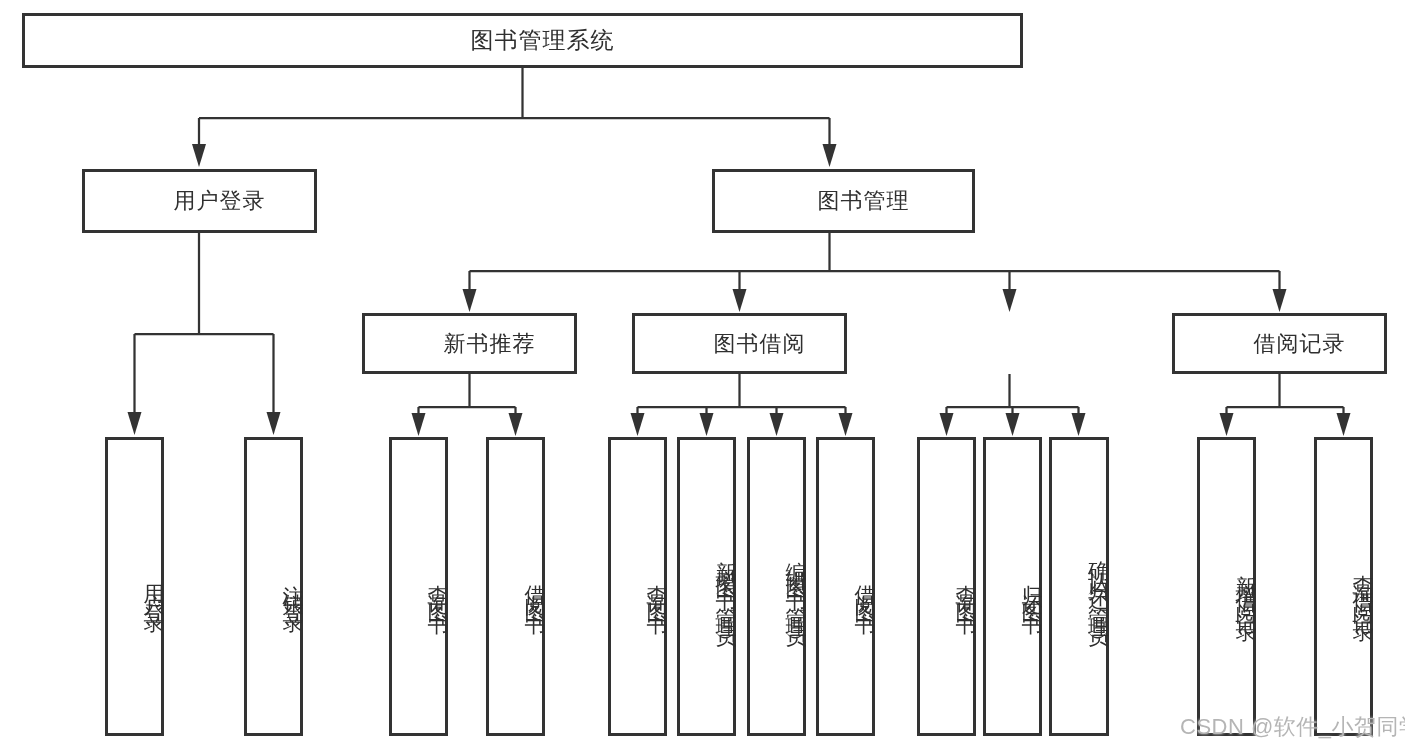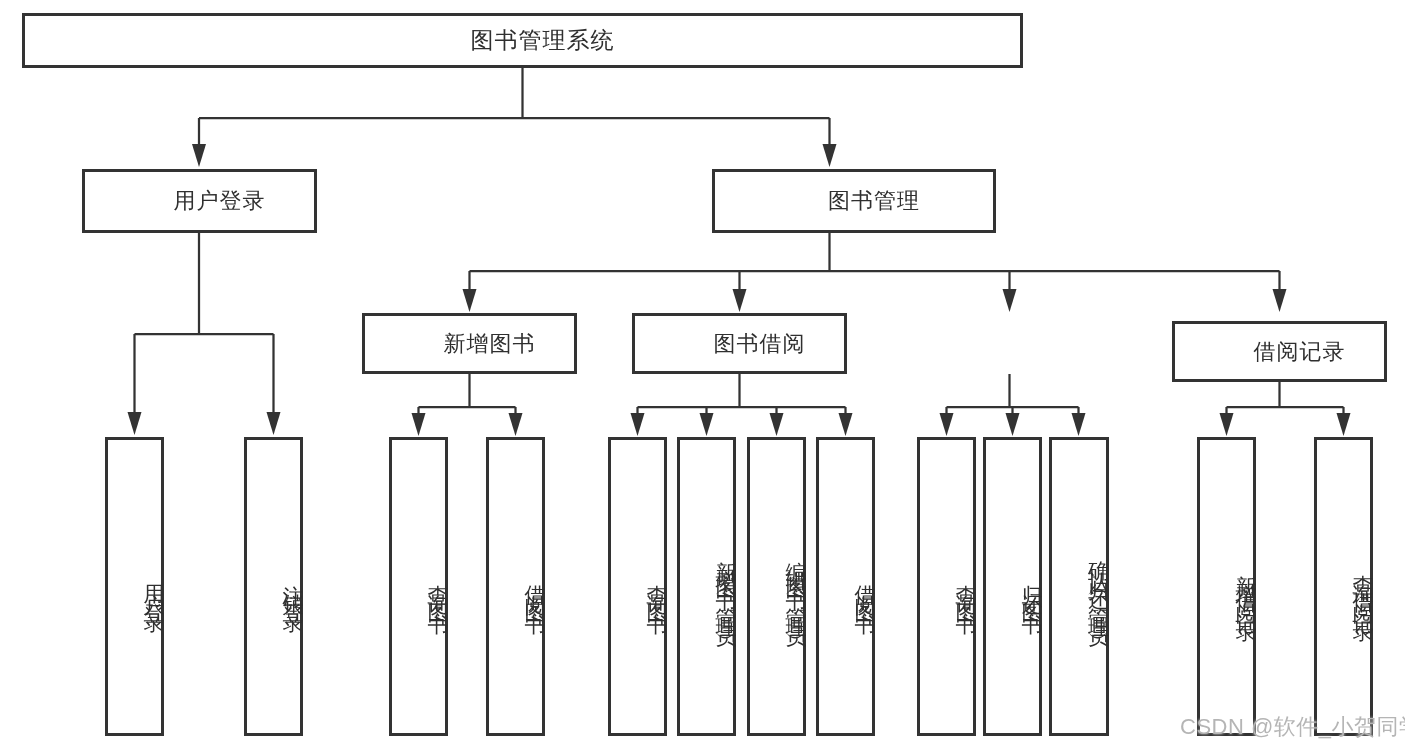--- a/index.html
+++ b/index.html
@@ -115,31 +115,31 @@
     </g>
   </svg>
 
   <div class="node h root" style="left:22px; top:13px; width:1001px; height:55px;">
     <span class="label">图书管理系统</span>
   </div>
 
   <div class="node h" style="left:82px; top:169px; width:235px; height:64px;">
     <span class="label">用户登录</span>
   </div>
-  <div class="node h" style="left:712px; top:169px; width:284px; height:64px;">
+  <div class="node h" style="left:712px; top:169px; width:263px; height:64px;">
     <span class="label">图书管理</span>
   </div>
 
   <div class="node h" style="left:362px; top:313px; width:215px; height:61px;">
-    <span class="label">新增图书</span>
+    <span class="label">新书推荐</span>
   </div>
   <div class="node h" style="left:632px; top:313px; width:215px; height:61px;">
     <span class="label">图书借阅</span>
   </div>
-  <div class="node h" style="left:1172px; top:321px; width:215px; height:61px;">
+  <div class="node h" style="left:1172px; top:313px; width:215px; height:61px;">
     <span class="label">借阅记录</span>
   </div>
 
   <div class="node v" style="left:105px; top:437px; width:59px; height:299px;">
     <span class="label">用户登录</span>
   </div>
   <div class="node v" style="left:244px; top:437px; width:59px; height:299px;">
     <span class="label">注销登录</span>
   </div>
 

